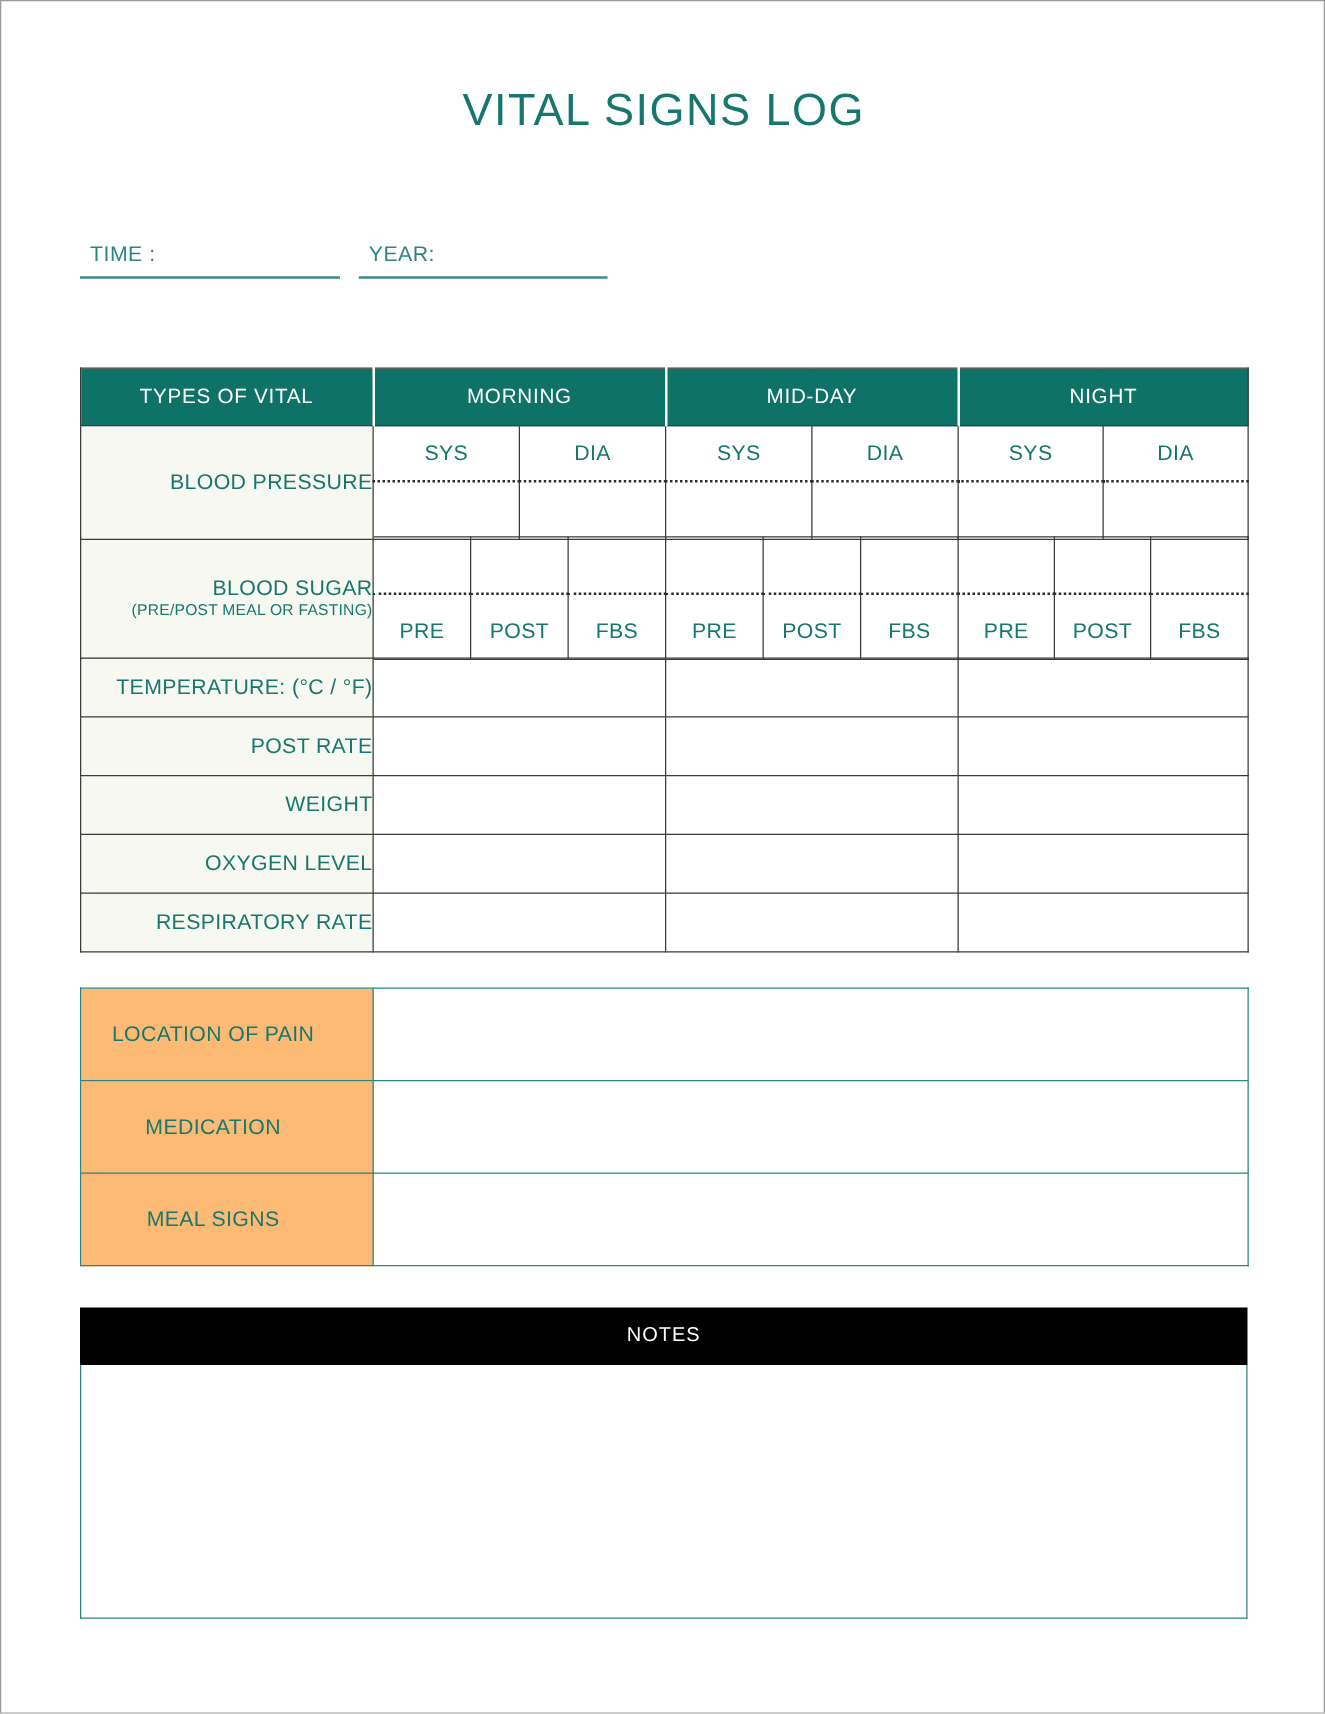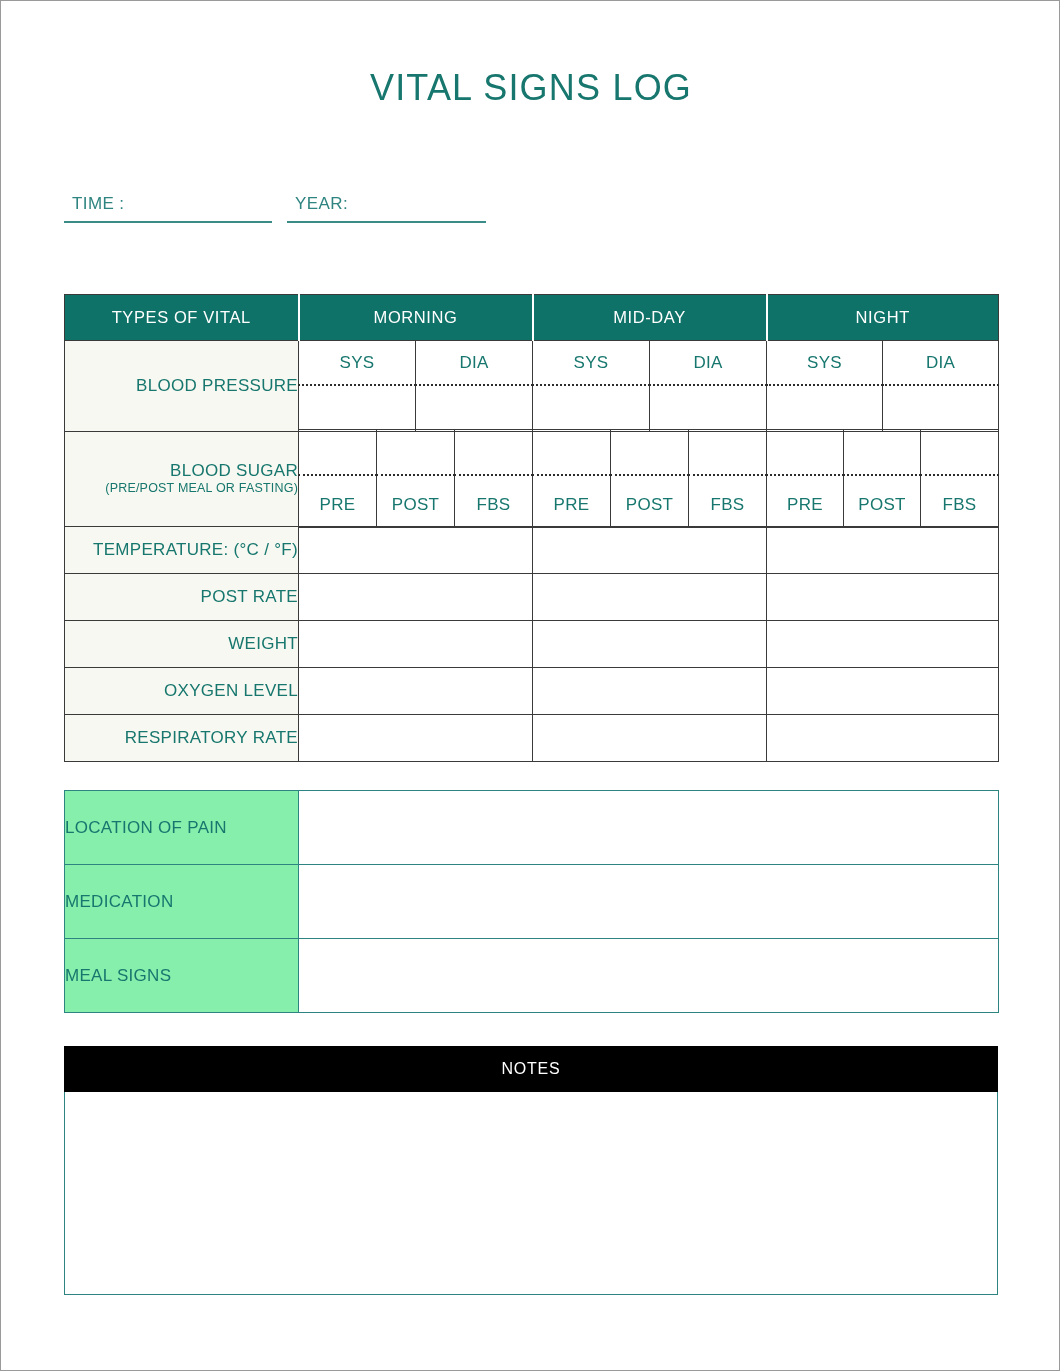--- a/index.html
+++ b/index.html
@@ -141,23 +141,23 @@
     left: 63px;
     width: 934px;
     border-collapse: collapse;
     table-layout: fixed;
   }
   .pain td {
     border: 1.7px solid #2e8480;
     padding: 0;
   }
   .pain .lbl2 {
-    background: #86efac;
+    background: #fdba74;
     color: #17776e;
-    text-align: left;
+    text-align: center;
     padding-right: 22px;
     font-size: 17px;
     letter-spacing: 0.3px;
     vertical-align: middle;
     height: 73px;
   }
 
   
   .notes {
     position: absolute;

